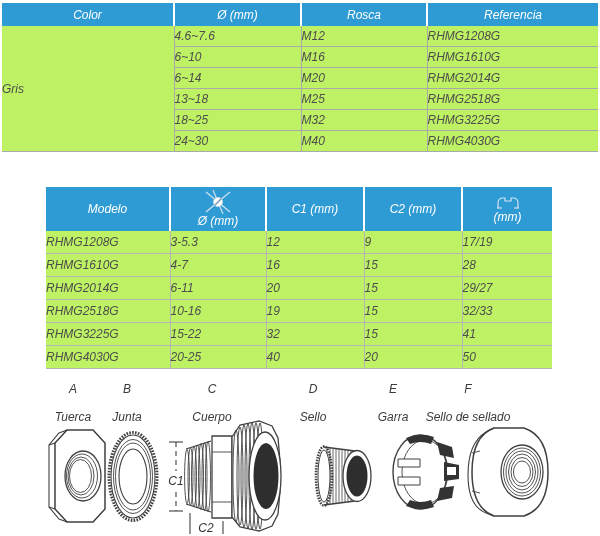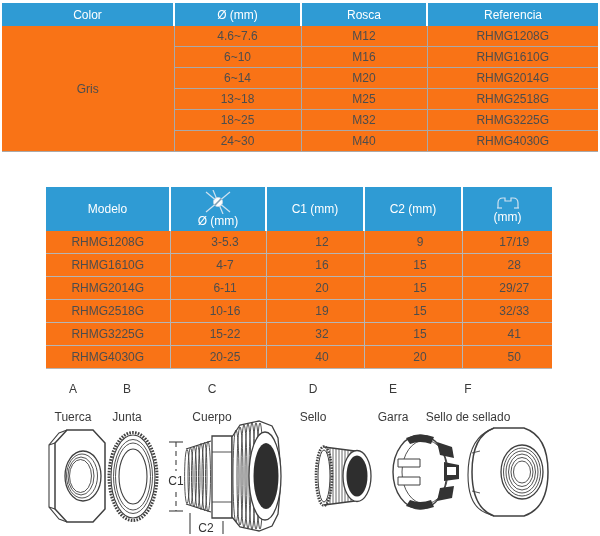--- a/index.html
+++ b/index.html
@@ -1,35 +1,35 @@
 <!DOCTYPE html>
 <html><head>
 <meta charset="utf-8">
 <style>
   html,body{margin:0;padding:0;background:#fff;}
   .page{position:relative;width:600px;height:536px;background:#fff;
-        font-family:"Liberation Sans", sans-serif;overflow:hidden;}
+        font-family:"Liberation Sans", sans-serif;overflow:hidden;font-style:italic;}
 
   
   table{border-collapse:collapse;table-layout:fixed;}
   th{background:#2f9bd4;color:#fff;font-weight:400;font-size:12px;padding:0;}
-  td{font-size:12px;color:#4d4d4d;text-align:center;padding:0;background:#f97316;}
+  td{font-size:12px;color:#4d4d4d;padding:0;background:#bef264;}
 
   .t1{position:absolute;left:2px;top:3px;width:596px;}
   .t1 th{height:23px;}
   .t1 th + th{border-left:2px solid #fff;}
   .t1 td{height:20px;}
   .t1 td.v{border-left:1px solid #a9a9a9;border-bottom:1px solid #a9a9a9;}
   .t1 td.spancell{border-bottom:1px solid #a9a9a9;margin-top:11px;}
 
   .t2{position:absolute;left:46px;top:187px;width:506px;}
   .t2 th{height:44px;vertical-align:middle;}
   .t2 th + th{border-left:2px solid #fff;}
   .t2 td{height:22px;border-bottom:1px solid #b5b5b5;}
-  .t2 td + td{border-left:1px solid #b5b5b5;padding-left:14px;}
+  .t2 td + td{border-left:1px solid #b5b5b5;}
   .hicon{display:block;margin:0 auto 1px auto;}
   .hlbl{display:block;text-align:center;line-height:13px;}
 
   
   .dlabel{position:absolute;top:383px;text-align:center;color:#3a3a3a;font-size:12px;}
   .dletter{line-height:12px;}
   .dname{margin-top:16px;line-height:12px;white-space:nowrap;}
   .dsvg{position:absolute;}
   .dsvg *{vector-effect:non-scaling-stroke;}
 </style>

